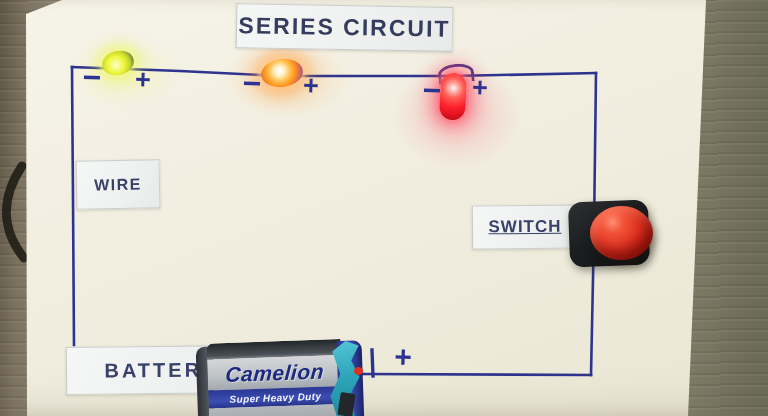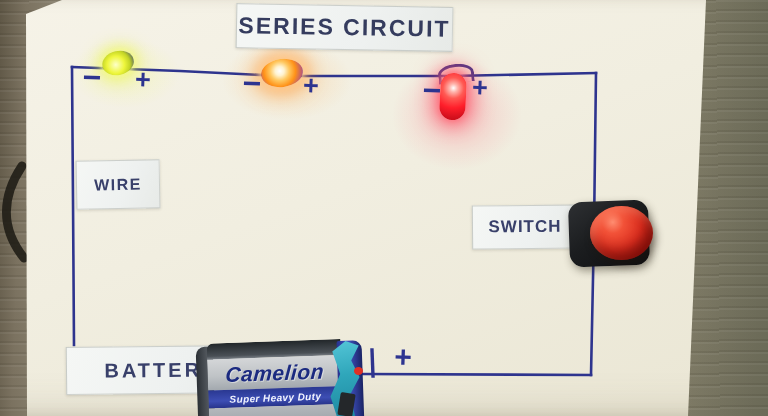--- a/index.html
+++ b/index.html
@@ -32,21 +32,21 @@
     background:linear-gradient(115deg,#f5f7f5 0%,#eef1f0 60%,#e7eae7 100%);
     border:1px solid rgba(160,165,158,.45);
     box-shadow:0 1px 3px rgba(60,55,40,.18);
     color:#39406a;font-weight:700;
   }
   #title-label{left:236px;top:5px;width:215px;height:43px;transform:rotate(1deg);
     font-size:23px;letter-spacing:2px;color:#353c5e;}
   #wire-label{left:76px;top:160px;width:82px;height:47px;transform:rotate(-1deg);
     font-size:16px;letter-spacing:1.5px;}
   #switch-label{left:472px;top:205px;width:104px;height:42px;transform:rotate(-.5deg);
-    font-size:17px;letter-spacing:1px;}
+    font-size:17px;letter-spacing:1px;text-decoration:underline;}
   #battery-label{left:66px;top:346px;width:188px;height:46px;transform:rotate(-.6deg);
     font-size:20px;letter-spacing:3px;}
   
   .mark{
     position:absolute;color:#2d3490;font-weight:700;line-height:1;
     transform:translate(-50%,-50%) rotate(2deg);pointer-events:none;
   }
   .mark.minus{font-size:32px;}
   .mark.plus{font-size:27px;}
   

